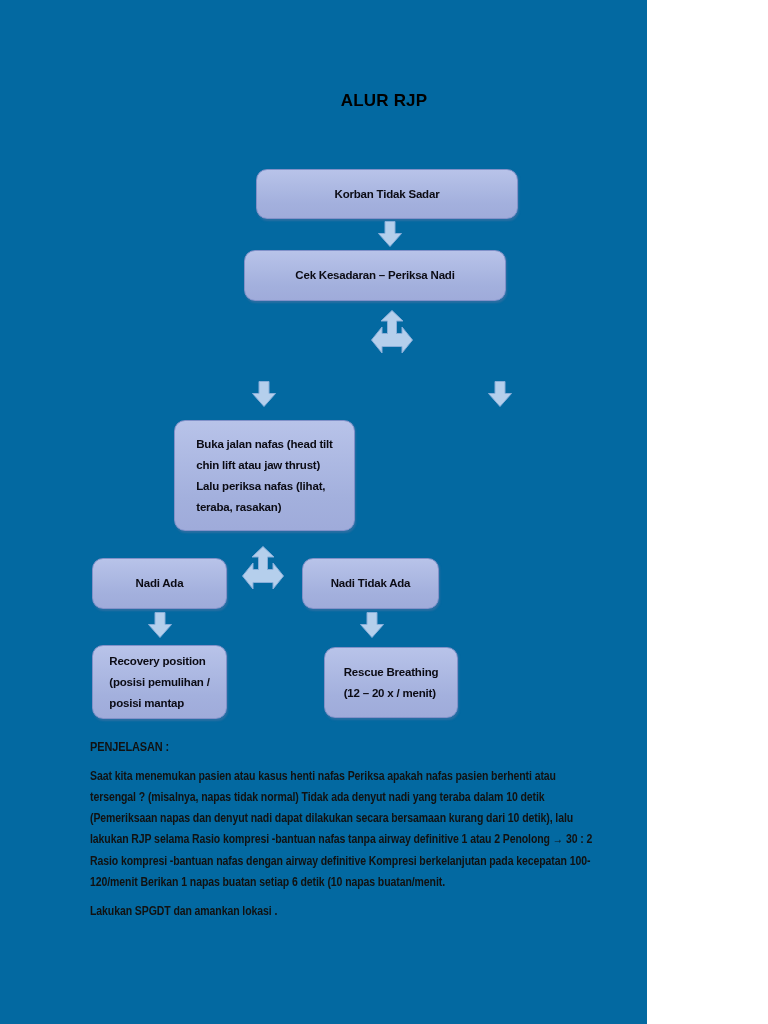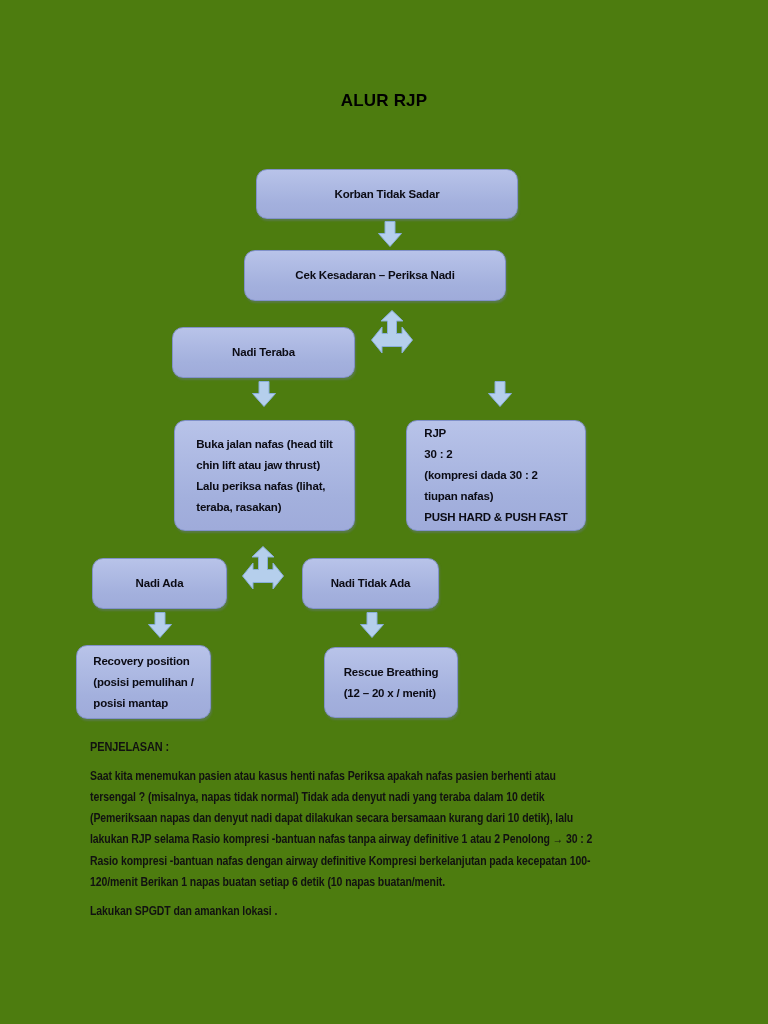--- a/index.html
+++ b/index.html
@@ -6,22 +6,22 @@
     --box-fill-top:#b8c3e9;
     --box-fill-bottom:#a3b0dd;
     --box-border:#8191c9;
     --arrow-fill:#b5cfec;
     --arrow-border:#88aed9;
     --text:#111111;
   }
   html,body{margin:0;padding:0;background:#ffffff;}
   .page{
     position:relative;
-    width:768px;height:1024px;
-    background:#4d7c0f;
+    width:647px;height:1024px;
+    background:#0369a1;
     overflow:hidden;
     font-family:"Liberation Sans", sans-serif;
     color:var(--text);
   }
   .title{
     position:absolute;left:0;top:91px;width:768px;
     margin:0;text-align:center;
     font-size:17px;font-weight:bold;letter-spacing:.2px;
     color:#000;
   }
@@ -78,47 +78,37 @@
   </svg>
 
   <div class="fbox" style="left:244px;top:250px;width:262px;height:51px">
     <span class="fbox-label">Cek Kesadaran – Periksa Nadi</span>
   </div>
 
   <svg class="conn" style="left:371px;top:310px" width="42" height="46" viewBox="0 0 42 46">
     <path d="M21 0.5 L32 11 L25.5 11 L25.5 23.5 L31 23.5 L31 17 L41.5 30 L31 43 L31 36.5 L11 36.5 L11 43 L0.5 30 L11 17 L11 23.5 L16.5 23.5 L16.5 11 L10 11 Z" fill="var(--arrow-fill)" stroke="var(--arrow-border)" stroke-width="1" stroke-linejoin="round"></path>
   </svg>
 
-  <div class="fbox" style="left:172px;top:327px;width:183px;height:51px">
-    <span class="fbox-label">Nadi Teraba</span>
-  </div>
 
 
   <svg class="conn" style="left:252px;top:381px" width="24" height="26" viewBox="0 0 24 26">
     <path d="M7 0.5 H17 V12.5 H23.5 L12 25.5 L0.5 12.5 H7 Z" fill="var(--arrow-fill)" stroke="var(--arrow-border)" stroke-width="1" stroke-linejoin="round"></path>
   </svg>
 
   <svg class="conn" style="left:488px;top:381px" width="24" height="26" viewBox="0 0 24 26">
     <path d="M7 0.5 H17 V12.5 H23.5 L12 25.5 L0.5 12.5 H7 Z" fill="var(--arrow-fill)" stroke="var(--arrow-border)" stroke-width="1" stroke-linejoin="round"></path>
   </svg>
 
   <div class="fbox" style="left:174px;top:420px;width:181px;height:111px">
     <span class="fbox-label">Buka jalan nafas (head tilt
 chin lift atau jaw thrust)
 Lalu periksa nafas (lihat,
 teraba, rasakan)</span>
   </div>
 
-  <div class="fbox" style="left:406px;top:420px;width:180px;height:111px">
-    <span class="fbox-label">RJP
-30 : 2
-(kompresi dada 30 : 2
-tiupan nafas)
-PUSH HARD &amp; PUSH FAST</span>
-  </div>
 
   <svg class="conn" style="left:242px;top:546px" width="42" height="46" viewBox="0 0 42 46">
     <path d="M21 0.5 L32 11 L25.5 11 L25.5 23.5 L31 23.5 L31 17 L41.5 30 L31 43 L31 36.5 L11 36.5 L11 43 L0.5 30 L11 17 L11 23.5 L16.5 23.5 L16.5 11 L10 11 Z" fill="var(--arrow-fill)" stroke="var(--arrow-border)" stroke-width="1" stroke-linejoin="round"></path>
   </svg>
 
   <div class="fbox" style="left:302px;top:558px;width:137px;height:51px">
     <span class="fbox-label">Nadi Tidak Ada</span>
   </div>
 
   <div class="fbox" style="left:92px;top:558px;width:135px;height:51px">
@@ -126,21 +116,21 @@
   </div>
 
   <svg class="conn" style="left:148px;top:612px" width="24" height="26" viewBox="0 0 24 26">
     <path d="M7 0.5 H17 V12.5 H23.5 L12 25.5 L0.5 12.5 H7 Z" fill="var(--arrow-fill)" stroke="var(--arrow-border)" stroke-width="1" stroke-linejoin="round"></path>
   </svg>
 
   <svg class="conn" style="left:360px;top:612px" width="24" height="26" viewBox="0 0 24 26">
     <path d="M7 0.5 H17 V12.5 H23.5 L12 25.5 L0.5 12.5 H7 Z" fill="var(--arrow-fill)" stroke="var(--arrow-border)" stroke-width="1" stroke-linejoin="round"></path>
   </svg>
 
-  <div class="fbox" style="left:76px;top:645px;width:135px;height:74px">
+  <div class="fbox" style="left:92px;top:645px;width:135px;height:74px">
     <span class="fbox-label">Recovery position
 (posisi pemulihan /
 posisi mantap</span>
   </div>
 
   <div class="fbox" style="left:324px;top:647px;width:134px;height:71px">
     <span class="fbox-label">Rescue Breathing
 (12 – 20 x / menit)</span>
   </div>
 

